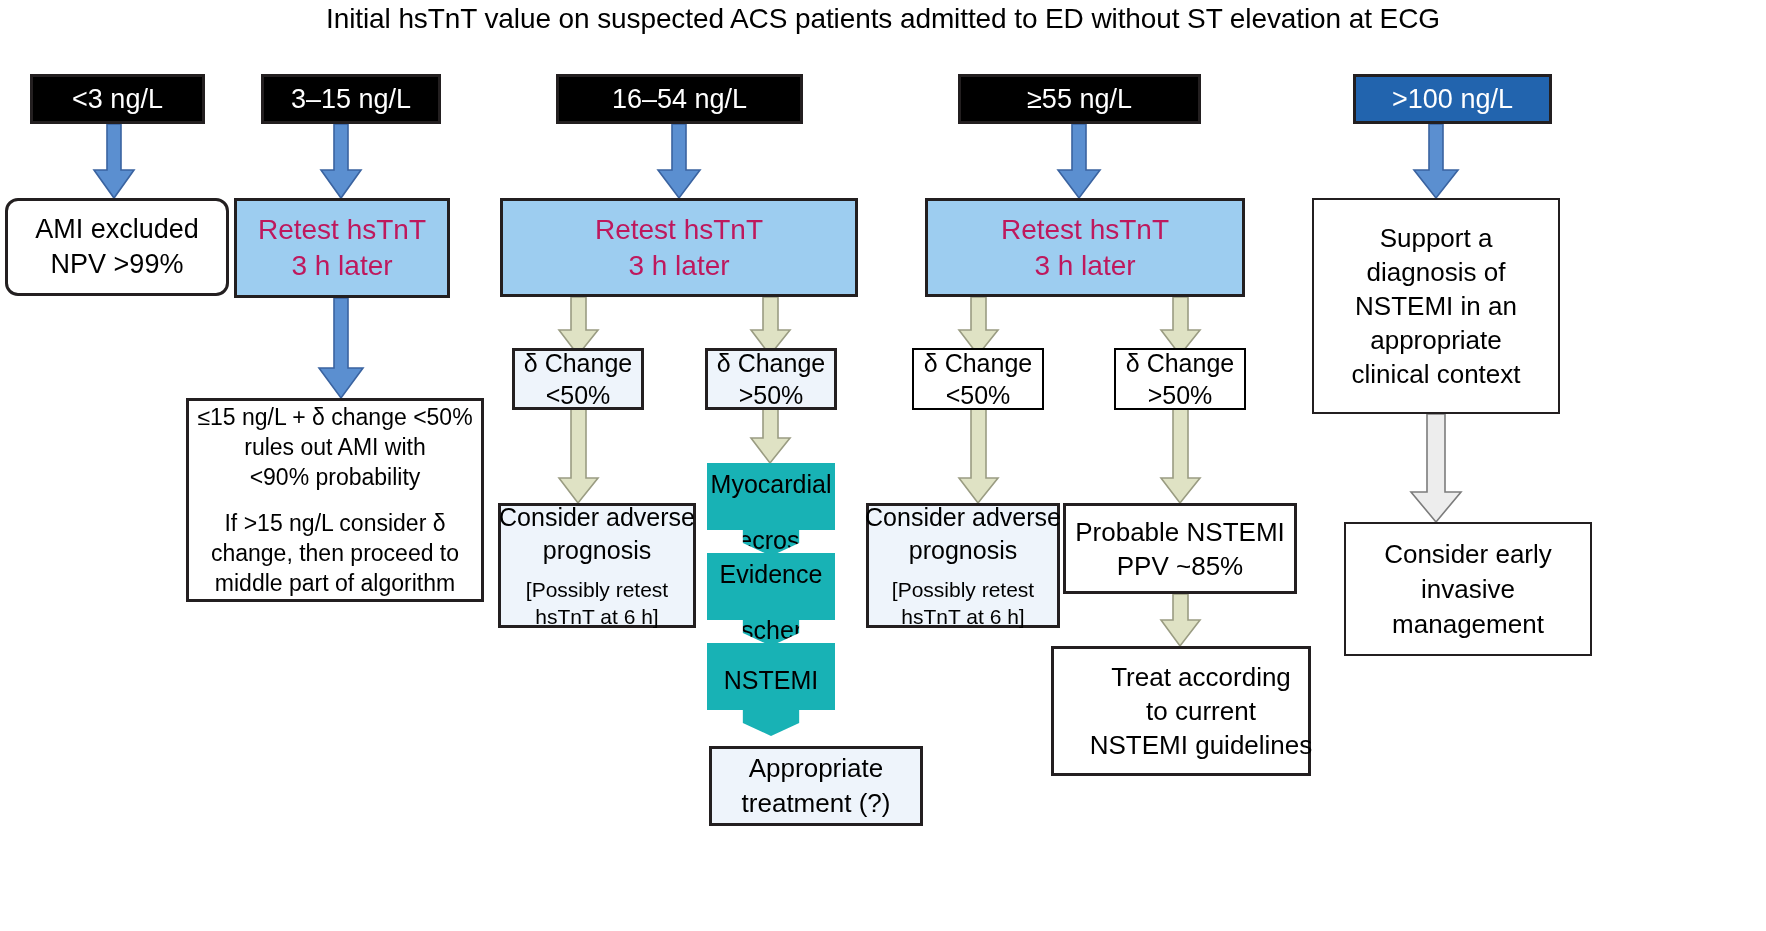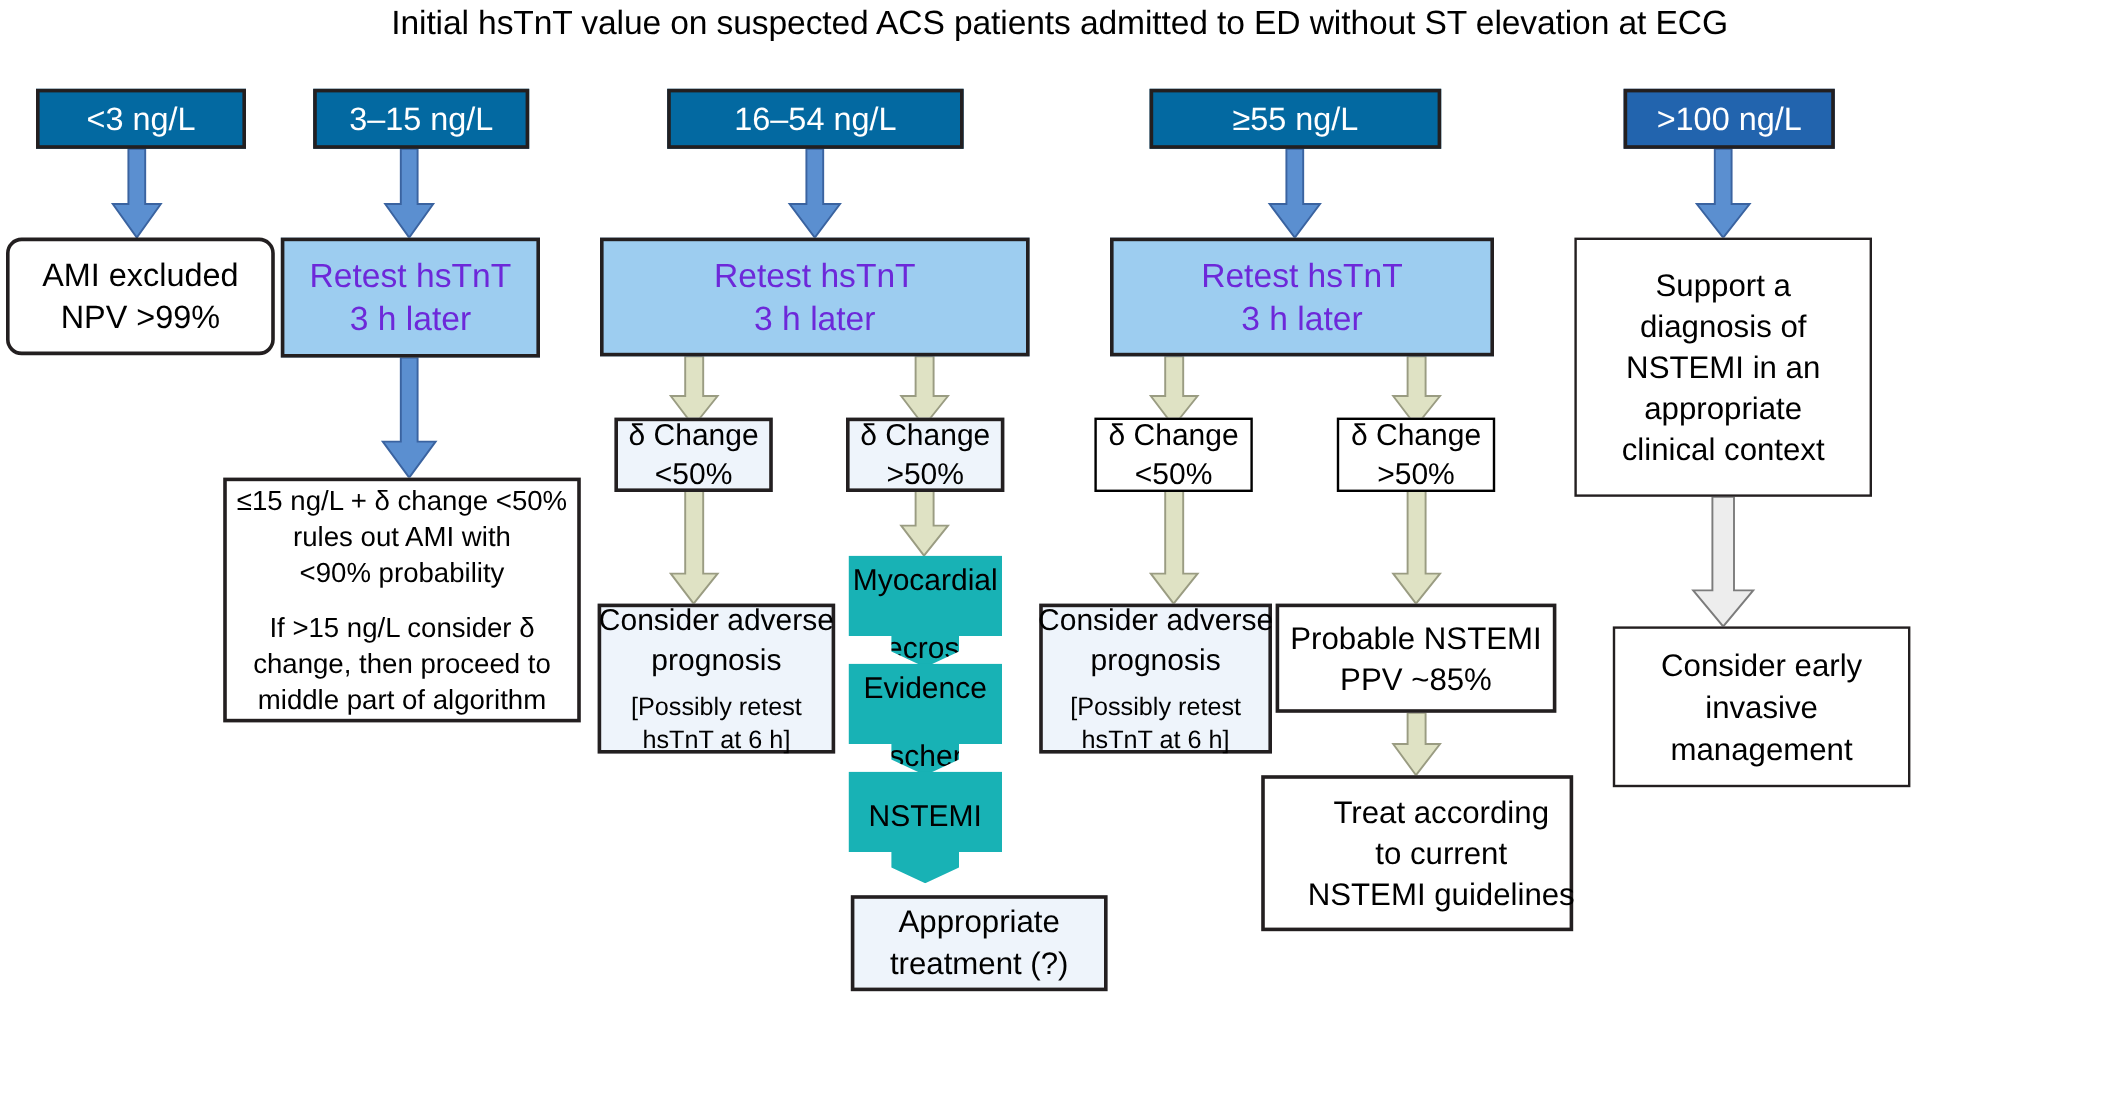--- a/index.html
+++ b/index.html
@@ -36,32 +36,32 @@
     flex-direction:column;
     align-items:center;
     justify-content:center;
     text-align:center;
     border:3px solid #231f20;
     background:#ffffff;
   }
   .box .ln{display:block;white-space:nowrap;}
 
   .lvl-blue{
-    background:#0369a1;
+    background:#000000;
     border:3px solid #231f20;
     color:#ffffff;
     font-size:27px;
     line-height:32px;
   }
   .lvl-blue.deep{background:#2264ae;}
 
   .retest{
     background:#9dcdf0;
     border:3px solid #231f20;
-    color:#6d28d9;
+    color:#be185d;
     font-size:28px;
     line-height:36px;
   }
 
   .plain{
     background:#ffffff;
     color:#000;
     font-size:27px;
     line-height:35px;
   }
@@ -270,21 +270,21 @@
     <span class="ln">Probable NSTEMI</span>
     <span class="ln">PPV ~85%</span>
   </div>
 
   <div class="box plain fz26" style="left:1051px;top:646px;width:260px;height:130px;padding-left:40px;">
     <span class="ln">Treat according</span>
     <span class="ln">to current</span>
     <span class="ln">NSTEMI guidelines</span>
   </div>
 
-  <div class="box lvl-blue deep" style="left:1353px;top:74px;width:176px;height:50px;">
+  <div class="box lvl-blue deep" style="left:1353px;top:74px;width:199px;height:50px;">
     <span class="ln">&gt;100 ng/L</span>
   </div>
 
   <div class="box plain fz26" style="left:1312px;top:198px;width:248px;height:216px;border-width:2px;">
     <span class="ln">Support a</span>
     <span class="ln">diagnosis of</span>
     <span class="ln">NSTEMI in an</span>
     <span class="ln">appropriate</span>
     <span class="ln">clinical context</span>
   </div>

